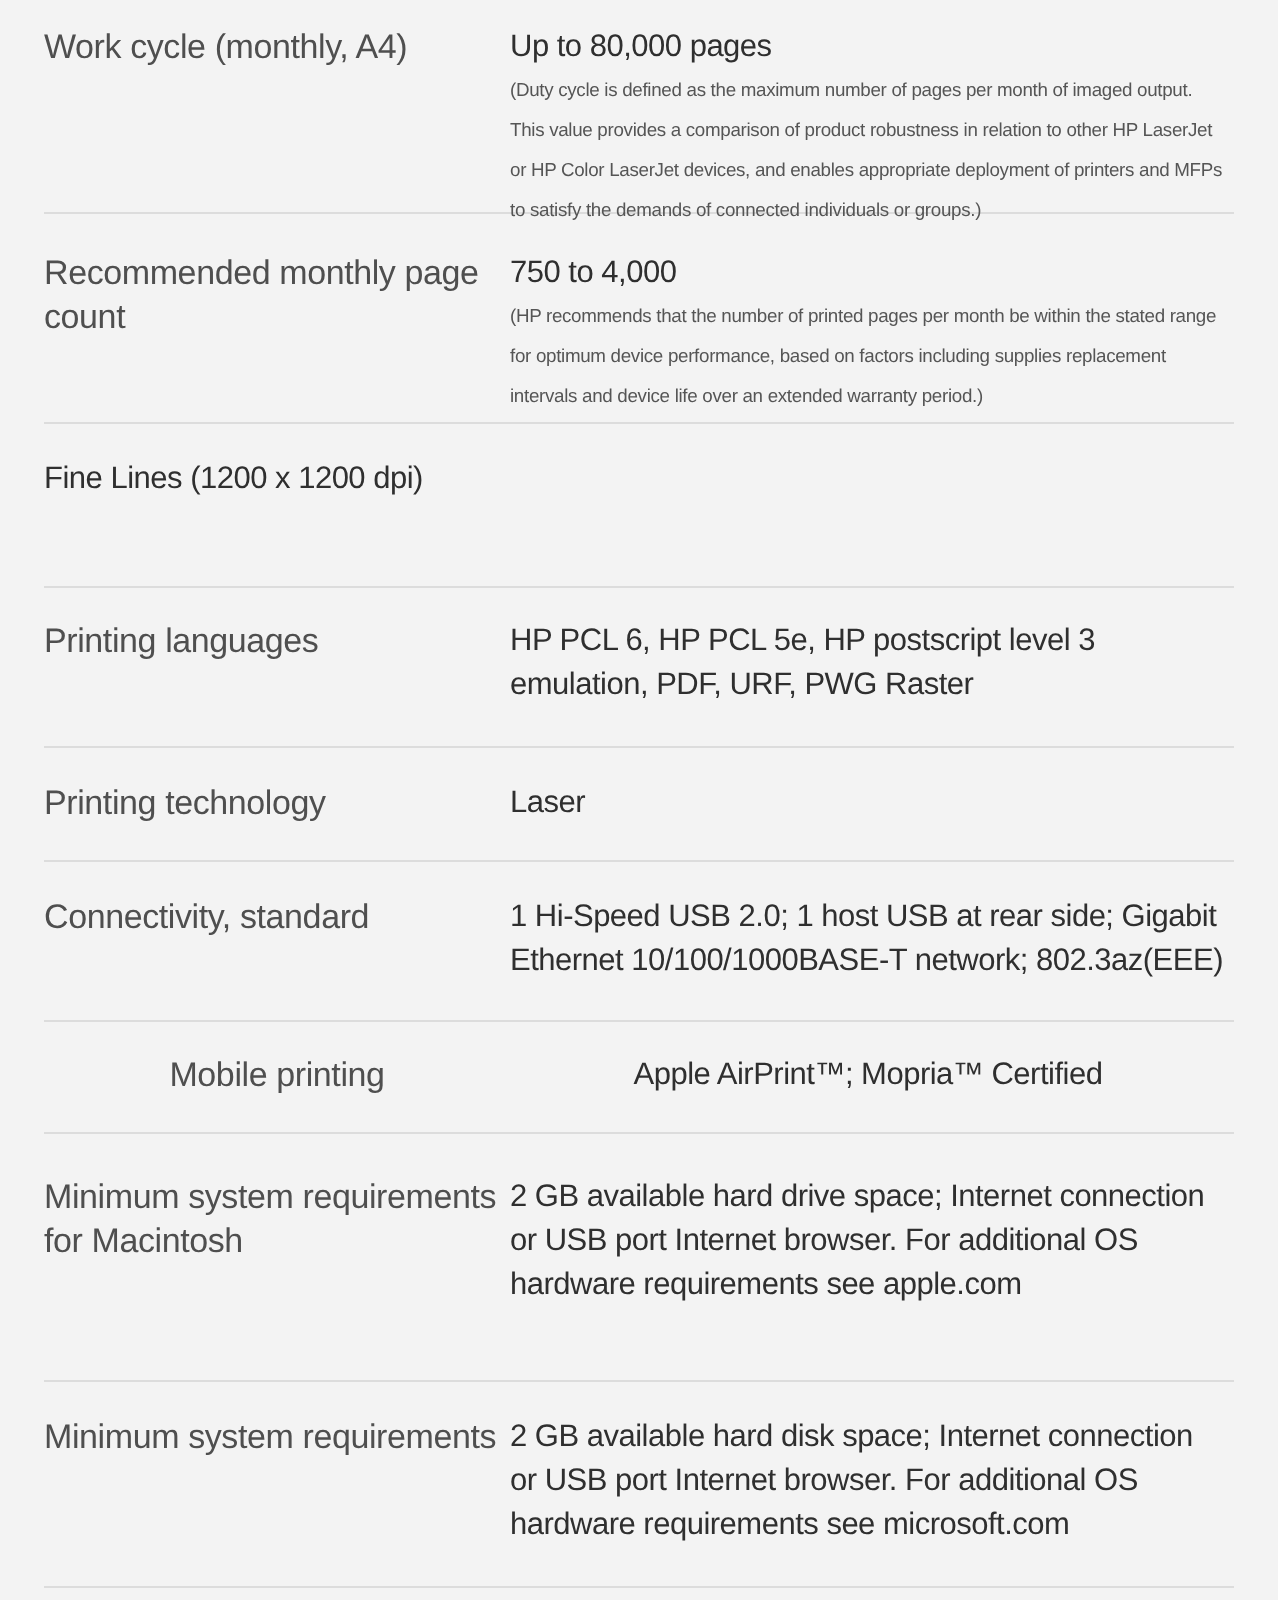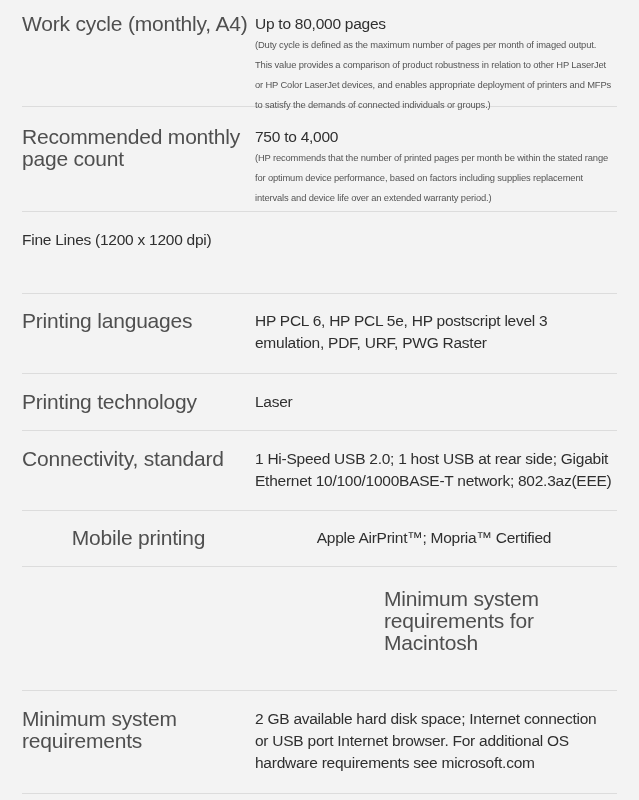--- a/index.html
+++ b/index.html
@@ -22,21 +22,21 @@
       width: 595px;
     }
     .row {
       display: flex;
       border-bottom: 1px solid #dcdcdc;
       box-sizing: border-box;
     }
     .label {
       width: 233px;
       flex: 0 0 233px;
-      font-size: 21px;
+      font-size: 17px;
       line-height: 22px;
       color: #4f4f4f;
       letter-spacing: -0.2px;
     }
     .value {
       flex: 1 1 auto;
       font-size: 15.5px;
       line-height: 22px;
       color: #2f2f2f;
       letter-spacing: -0.25px;
@@ -91,20 +91,21 @@
     <div class="value">1 Hi-Speed USB 2.0; 1 host USB at rear side; Gigabit Ethernet 10/100/1000BASE-T network; 802.3az(EEE)</div>
   </div>
 
   <div class="row" style="height:56px; padding-top:16px;text-align:center;">
     <div class="label">Mobile printing</div>
     <div class="value">Apple AirPrint™; Mopria™ Certified</div>
   </div>
 
   <div class="row" style="height:124px; padding-top:21px;justify-content:flex-end;">
     <div class="label">Minimum system requirements for Macintosh</div>
+    <div class="value">2 GB available hard drive space; Internet connection or USB port Internet browser. For additional OS hardware requirements see apple.com</div>
   </div>
 
   <div class="row" style="height:103px; padding-top:17px;">
     <div class="label">Minimum system requirements</div>
     <div class="value">2 GB available hard disk space; Internet connection or USB port Internet browser. For additional OS hardware requirements see microsoft.com</div>
   </div>
 
 </div>
 
 </body></html>

